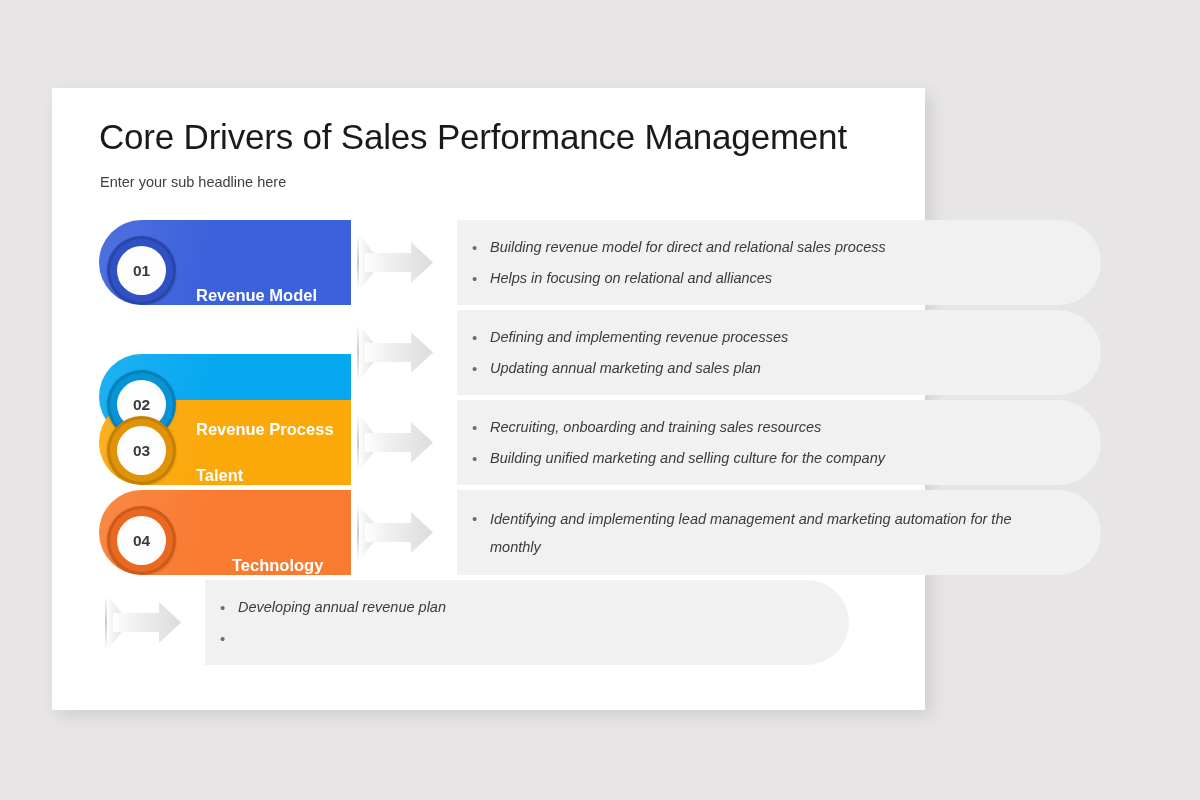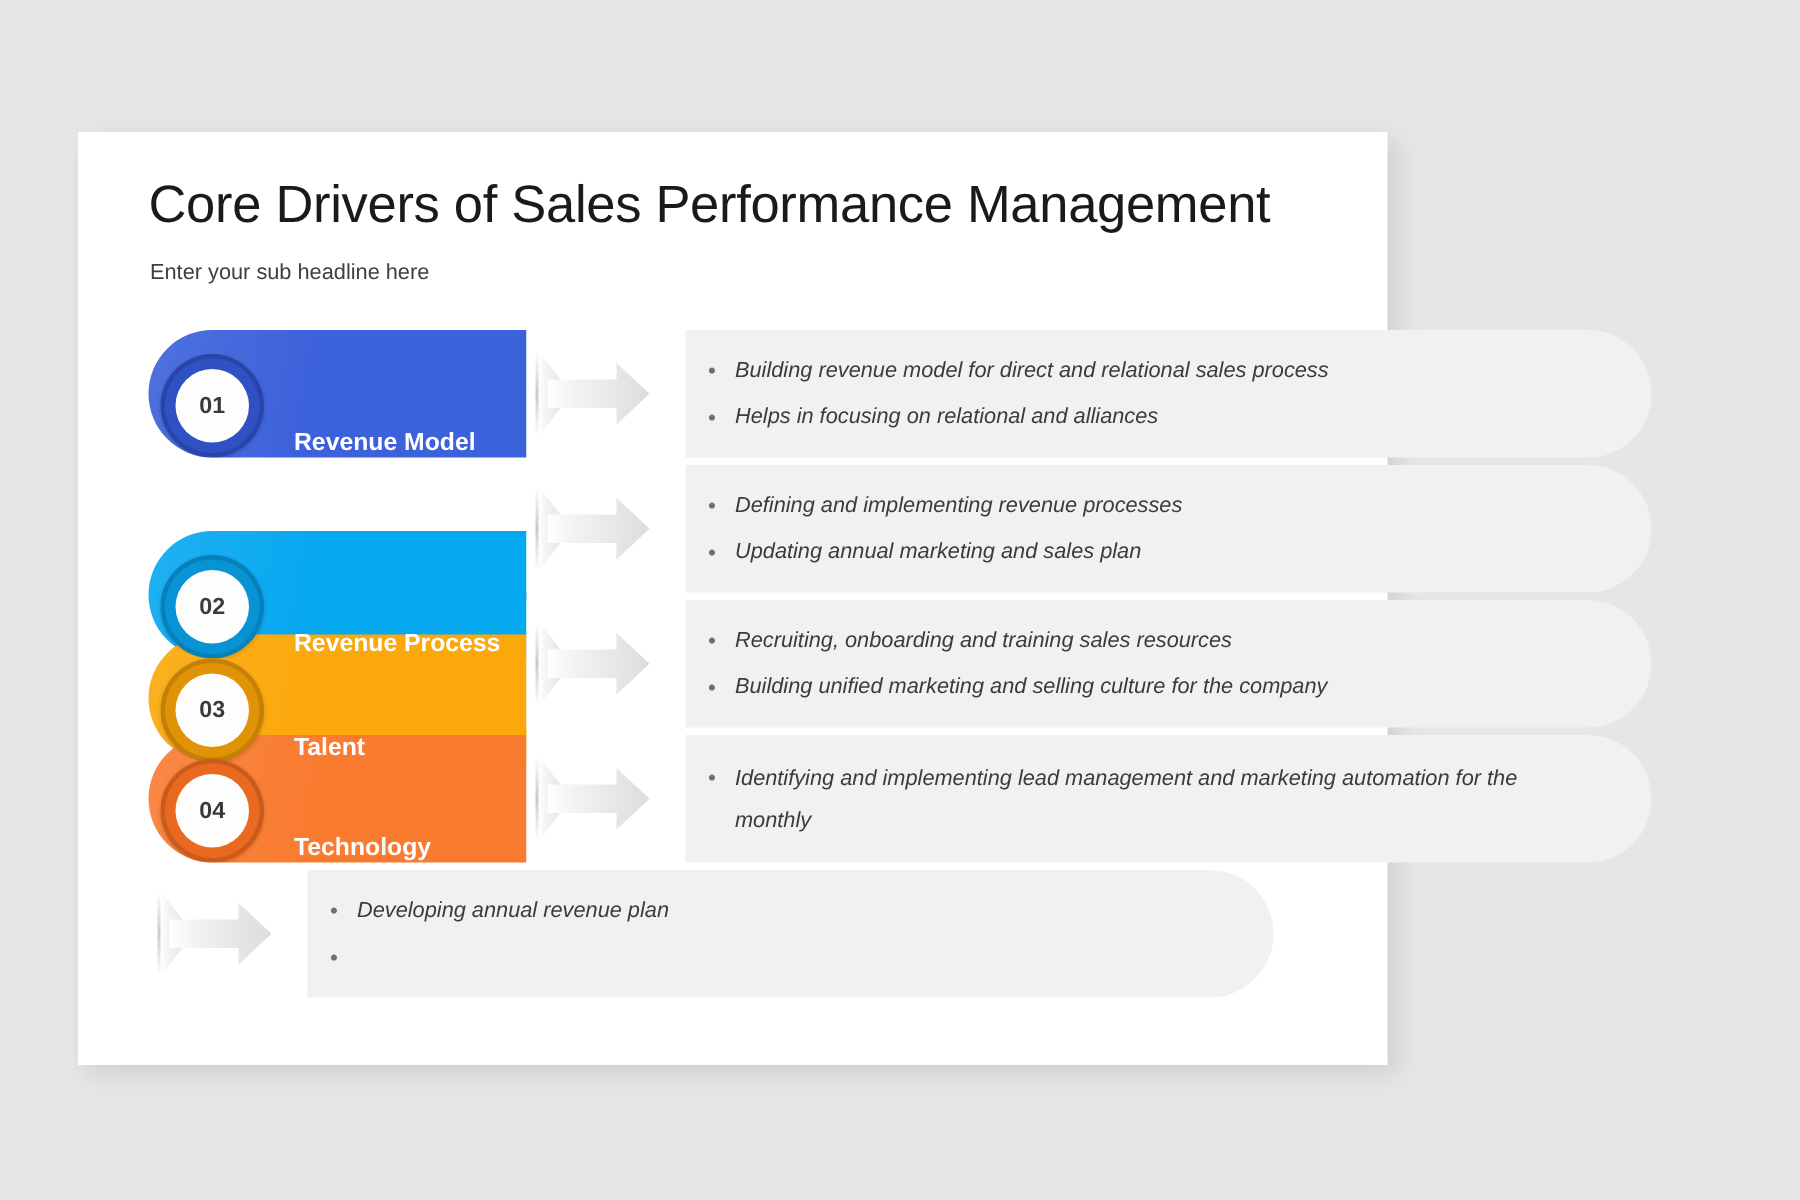--- a/index.html
+++ b/index.html
@@ -235,21 +235,21 @@
               <span class="dot">•</span>
               <span class="txt">Defining and implementing revenue processes</span>
             </div>
             <div class="bullet">
               <span class="dot">•</span>
               <span class="txt">Updating annual marketing and sales plan</span>
             </div>
           </div>
         </div>
         <div class="row">
-          <div class="pill" style="background: linear-gradient(160deg, rgb(251, 168, 10) 0%, rgb(251, 168, 10) 100%); margin-top: 23px;">
+          <div class="pill" style="background: linear-gradient(160deg, rgb(251, 168, 10) 0%, rgb(251, 168, 10) 100%);">
             <div class="badge" style="background: rgb(224, 147, 6);">
               <div class="ring"></div>
               <div class="inner">03</div>
             </div>
             <div class="pill-label">Talent</div>
           </div>
           <div class="arrowcol">
             <div class="arrow-wrap">
               <svg width="100" height="85" viewBox="0 0 100 85">
                 <defs>
@@ -275,21 +275,21 @@
               <span class="dot">•</span>
               <span class="txt">Recruiting, onboarding and training sales resources</span>
             </div>
             <div class="bullet">
               <span class="dot">•</span>
               <span class="txt">Building unified marketing and selling culture for the company</span>
             </div>
           </div>
         </div>
         <div class="row">
-          <div class="pill" style="background: linear-gradient(160deg, rgb(249, 123, 48) 0%, rgb(249, 123, 48) 100%);">
+          <div class="pill" style="background: linear-gradient(160deg, rgb(249, 123, 48) 0%, rgb(249, 123, 48) 100%); gap: 36px;">
             <div class="badge" style="background: rgb(234, 105, 32);">
               <div class="ring"></div>
               <div class="inner">04</div>
             </div>
             <div class="pill-label">Technology</div>
           </div>
           <div class="arrowcol">
             <div class="arrow-wrap">
               <svg width="100" height="85" viewBox="0 0 100 85">
                 <defs>

